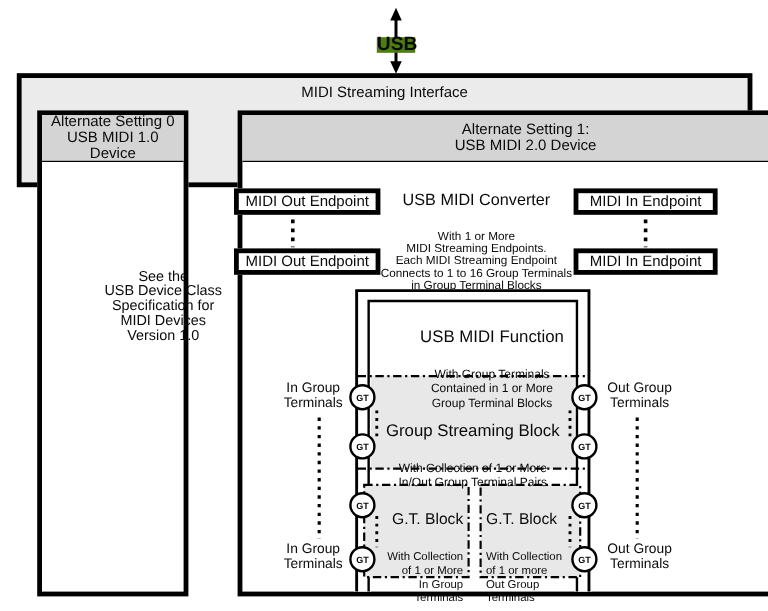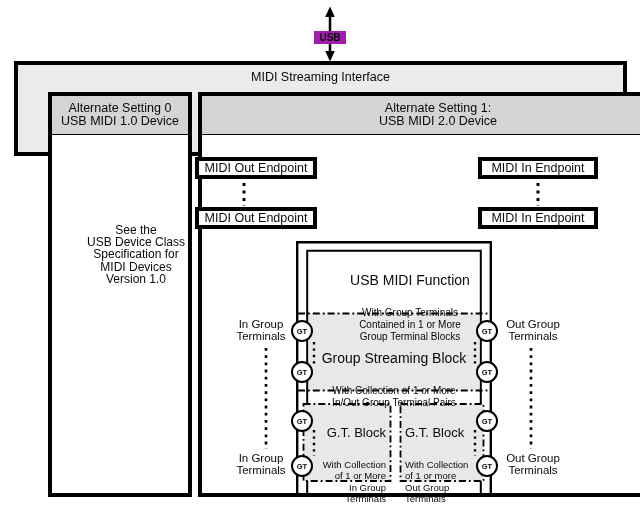--- a/index.html
+++ b/index.html
@@ -6,21 +6,21 @@
   #canvas{
     position:relative;width:640px;height:509px;background:#ffffff;
     font-family:"Liberation Sans",sans-serif;color:#0a0a0a;overflow:hidden;
   }
   #canvas *{box-sizing:border-box;}
   .abs{position:absolute;}
   
   .outer-box{left:14px;top:61px;width:613px;height:95px;border:4px solid #000;background:#ebebeb;z-index:1;}
   .outer-title{text-align:center;font-size:12.5px;padding-top:5px;}
   .alt-box{border:4px solid #000;background:#fff;z-index:1;top:92px;height:405px;}
-  .alt0{left:48px;width:144px;}
+  .alt0{left:31px;width:126px;}
   .alt1{left:187px;width:480px;margin-left:11px;}
   .alt-header{height:39px;display:flex;align-items:center;justify-content:center;
     background:#d4d4d4;border-bottom:1px solid #000;font-size:12.5px;line-height:13.2px;
     text-align:center;white-space:pre-line;}
   
   .svg-layer{left:0;top:0;width:640px;height:509px;z-index:2;}
   
   .txt{z-index:3;white-space:pre-line;}
   .alt0-body{left:35px;top:224px;width:130px;text-align:center;font-size:12px;line-height:12.2px;margin-left:36px;}
   .converter{left:300px;top:141px;width:194px;text-align:center;}
@@ -40,22 +40,22 @@
   .gtblk-sub{font-size:9.5px;line-height:11.4px;white-space:pre-line;}
   .gtblk-in{left:306px;top:407px;width:80px;text-align:right;}
   .gtblk-out{left:405px;top:407px;width:80px;text-align:left;}
   .side-label{width:72px;text-align:center;font-size:11.5px;line-height:12.2px;z-index:3;white-space:pre-line;}
   .sl-tl{left:225px;top:318px;}
   .sl-tr{left:497px;top:318px;}
   .sl-bl{left:225px;top:452px;}
   .sl-br{left:497px;top:452px;}
   .gt-circle{width:22px;height:22px;border:2.4px solid #000;border-radius:50%;background:#fff;
     display:flex;align-items:center;justify-content:center;font-size:7.5px;font-weight:bold;z-index:4;}
-  .usb-label{left:314px;top:31px;width:32px;text-align:center;font-size:10px;font-weight:bold;
-    background:#a21caf;z-index:3;line-height:13px;}
+  .usb-label{left:314px;top:31px;width:32px;text-align:center;font-size:16px;font-weight:bold;
+    background:#4d7c0f;z-index:3;line-height:13px;}
 </style>
 </head>
 <body>
 
 <div id="canvas">
 
   <div class="abs outer-box">
     <div class="outer-title">MIDI Streaming Interface</div>
   </div>
 
@@ -104,20 +104,28 @@
     <line x1="475" y1="342" x2="475" y2="366" stroke="#000" stroke-width="2.4" stroke-dasharray="2.4 4"></line>
     <line x1="314" y1="430" x2="314" y2="456" stroke="#000" stroke-width="2.4" stroke-dasharray="2.4 4"></line>
     <line x1="475" y1="430" x2="475" y2="456" stroke="#000" stroke-width="2.4" stroke-dasharray="2.4 4"></line>
 
     <line x1="266" y1="348" x2="266" y2="449" stroke="#000" stroke-width="2.6" stroke-dasharray="2.8 4.4"></line>
     <line x1="531" y1="348" x2="531" y2="449" stroke="#000" stroke-width="2.6" stroke-dasharray="2.8 4.4"></line>
   </svg>
 
   <div class="abs usb-label">USB</div>
 
+  <div class="abs txt converter">
+    <div class="conv-title">USB MIDI Converter</div>
+    <div class="conv-sub">With 1 or More
+MIDI Streaming Endpoints.
+Each MIDI Streaming Endpoint
+Connects to 1 to 16 Group Terminals
+in Group Terminal Blocks</div>
+  </div>
 
   <div class="abs endpoint ep-out1">
     <span>MIDI Out Endpoint</span>
   </div>
   <div class="abs endpoint ep-out2">
     <span>MIDI Out Endpoint</span>
   </div>
   <div class="abs endpoint ep-in1">
     <span>MIDI In Endpoint</span>
   </div>

